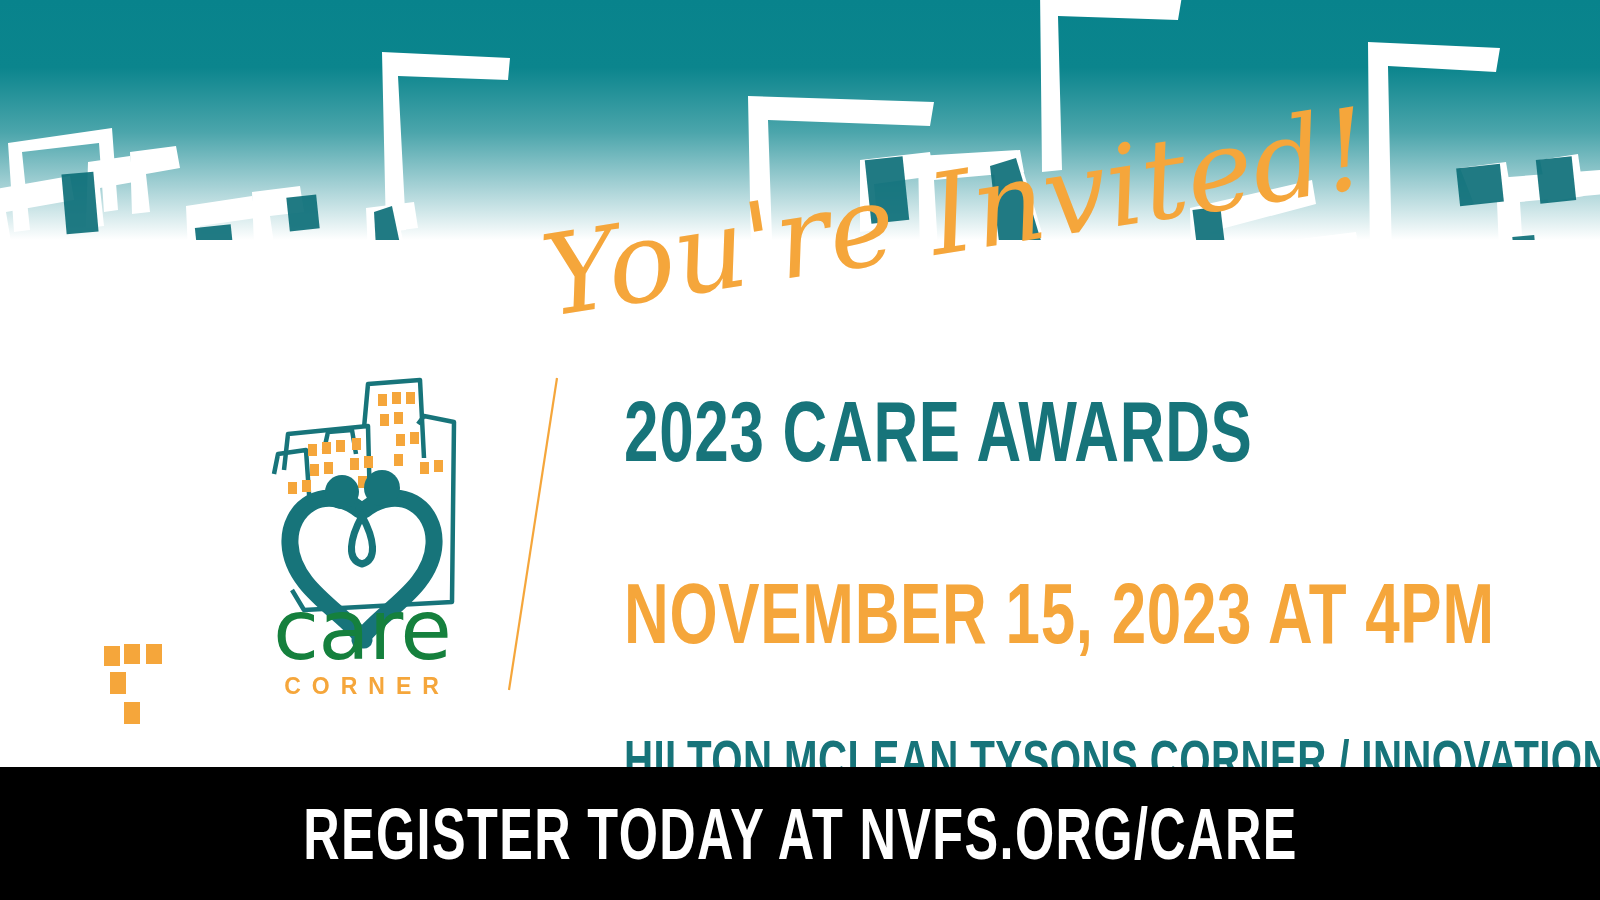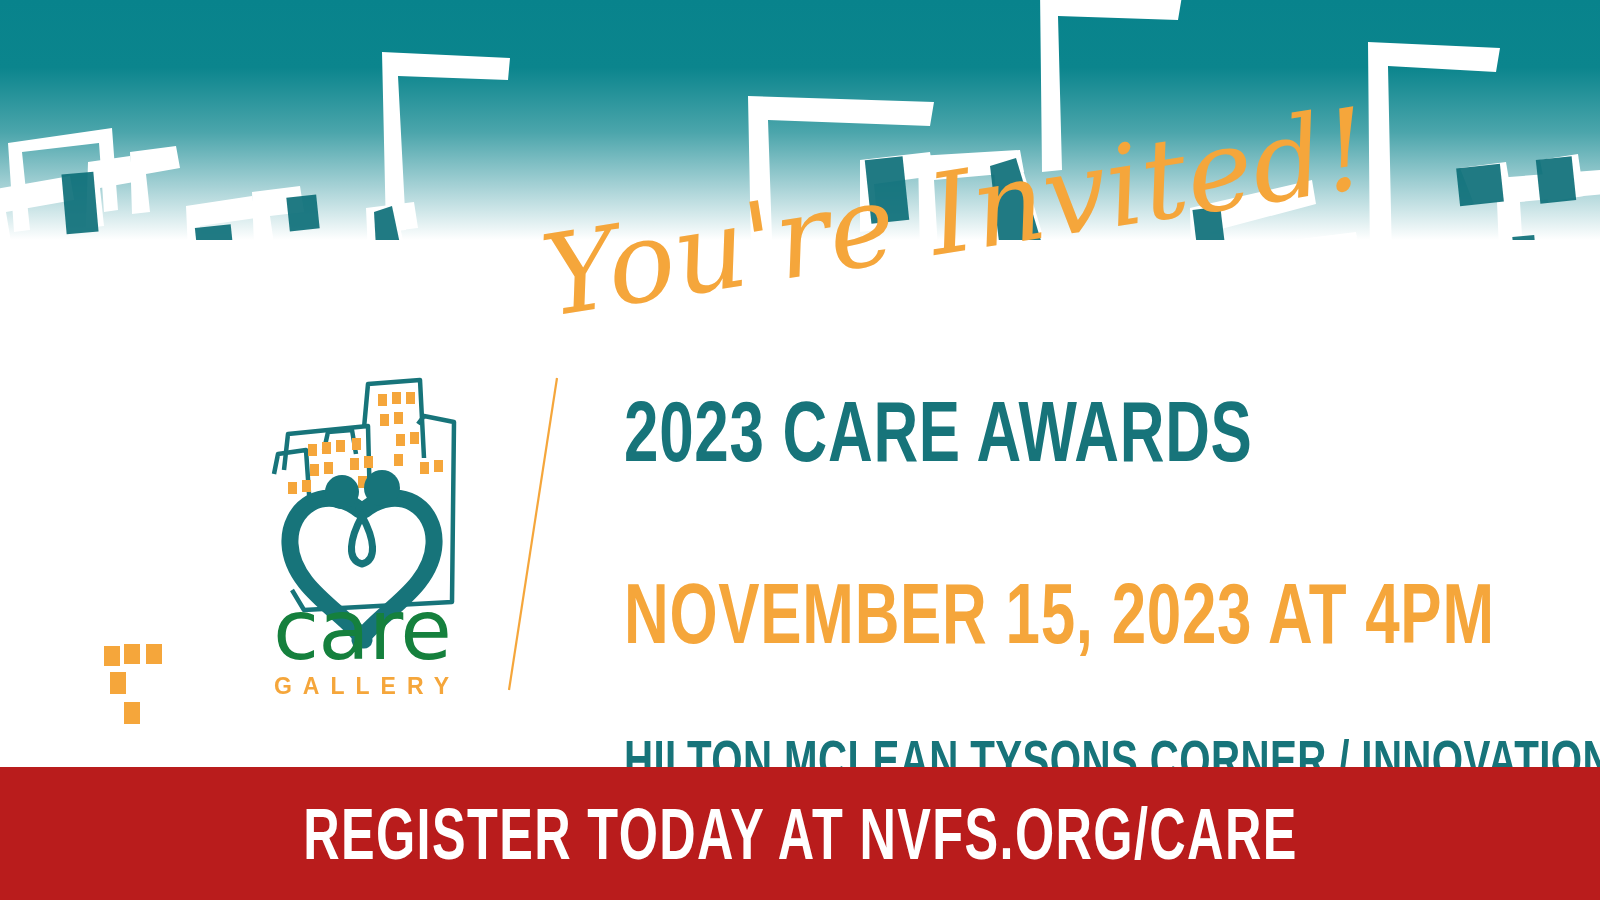--- a/index.html
+++ b/index.html
@@ -100,21 +100,21 @@
 
   
   #decor-squares{
     position:absolute;left:60px;top:630px;width:180px;height:270px;
   }
   #decor-squares svg{width:180px;height:270px;display:block;}
 
   
   #register-banner{
     position:absolute;left:0;top:767px;width:1600px;height:133px;
-    background:#b91c1c;
+    background:#000000;
     display:flex;align-items:center;justify-content:center;
   }
   #register-text{
     font-family:"Liberation Sans Narrow","Liberation Sans",sans-serif;
     font-weight:bold;
     font-size:72px;
     color:#ffffff;
     transform:scaleX(0.70);
     white-space:nowrap;
     letter-spacing:2px;
@@ -234,21 +234,21 @@
         <path d="M108 152 C 72 124, 36 150, 38 186 C 40 230, 92 254, 112 282"></path>
         <path d="M112 152 C 148 124, 184 150, 182 186 C 180 230, 128 254, 108 282"></path>
       </g>
       <circle cx="90" cy="134" r="17" fill="#17747a"></circle>
       <circle cx="130" cy="130" r="18" fill="#17747a"></circle>
       <path d="M110 158 C 98 180, 94 202, 110 206 C 126 202, 122 180, 110 158 Z" fill="none" stroke="#17747a" stroke-width="7"></path>
     </svg>
   </div>
   <div id="logo-wordmark">
     <span id="logo-care-text">care</span>
-    <span id="logo-awards-text">GALLERY</span>
+    <span id="logo-awards-text">CORNER</span>
   </div>
 
   <div id="decor-squares">
     <svg viewBox="0 0 180 270">
       <g fill="#f5a63b">
         <rect x="44" y="16" width="16" height="20"></rect>
         <rect x="64" y="14" width="16" height="20"></rect>
         <rect x="86" y="14" width="16" height="20"></rect>
         <rect x="50" y="42" width="16" height="22"></rect>
         <rect x="64" y="72" width="16" height="22"></rect>

